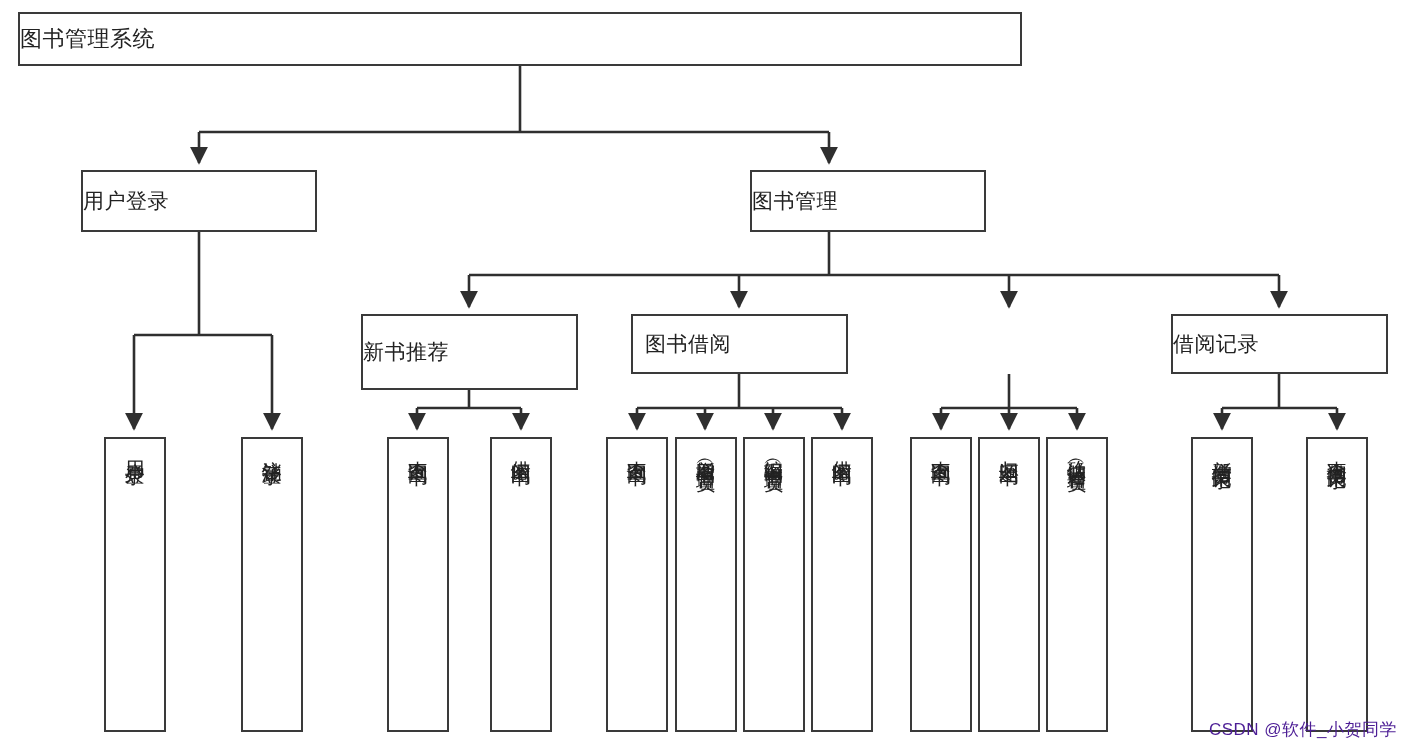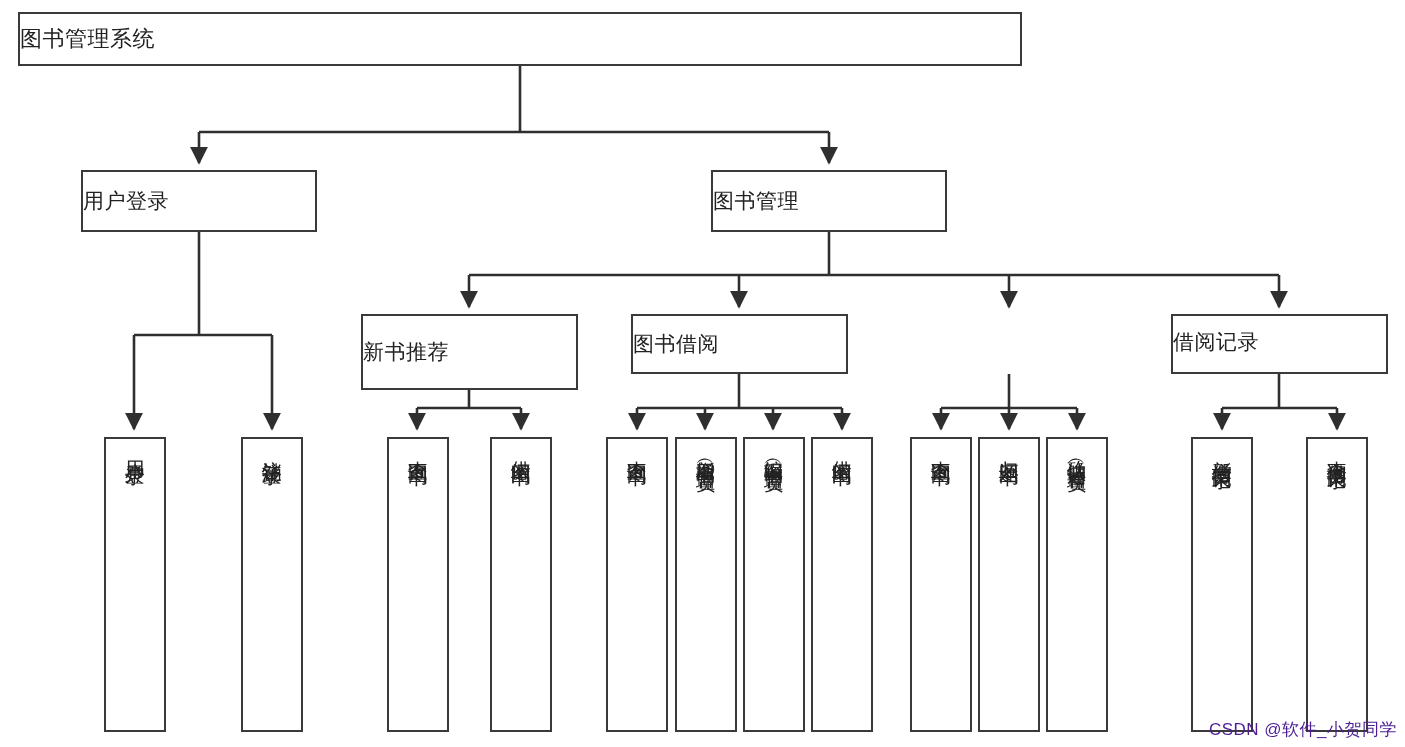--- a/index.html
+++ b/index.html
@@ -131,31 +131,31 @@
     </g>
   </svg>
 
   <div class="node root horiz" style="left:18px; top:12px; width:1004px; height:54px;">
     <span class="label">图书管理系统</span>
   </div>
 
   <div class="node horiz" style="left:81px; top:170px; width:236px; height:62px;">
     <span class="label">用户登录</span>
   </div>
-  <div class="node horiz" style="left:711px; top:170px; width:236px; height:62px;">
+  <div class="node horiz" style="left:750px; top:170px; width:236px; height:62px;">
     <span class="label">图书管理</span>
   </div>
 
   <div class="node horiz" style="left:361px; top:314px; width:217px; height:76px;">
     <span class="label">新书推荐</span>
   </div>
-  <div class="node horiz" style="left:631px; top:314px; width:217px; height:60px;">
+  <div class="node horiz" style="left:631px; top:314px; width:217px; height:60px;padding-left:12px;">
     <span class="label">图书借阅</span>
   </div>
-  <div class="node horiz" style="left:1171px; top:314px; width:217px; height:60px;font-family:Liberation Mono, monospace;">
+  <div class="node horiz" style="left:1171px; top:314px; width:217px; height:60px;">
     <span class="label">借阅记录</span>
   </div>
 
   <div class="node vert" style="left:104px; top:437px; width:62px; height:295px;">
     <span class="label">用户登录</span>
   </div>
   <div class="node vert" style="left:241px; top:437px; width:62px; height:295px;">
     <span class="label">注销登录</span>
   </div>
 

